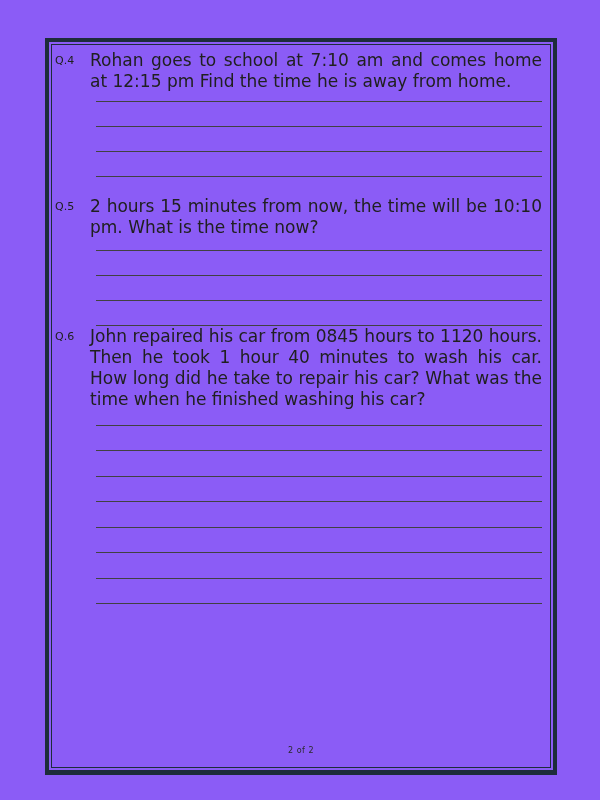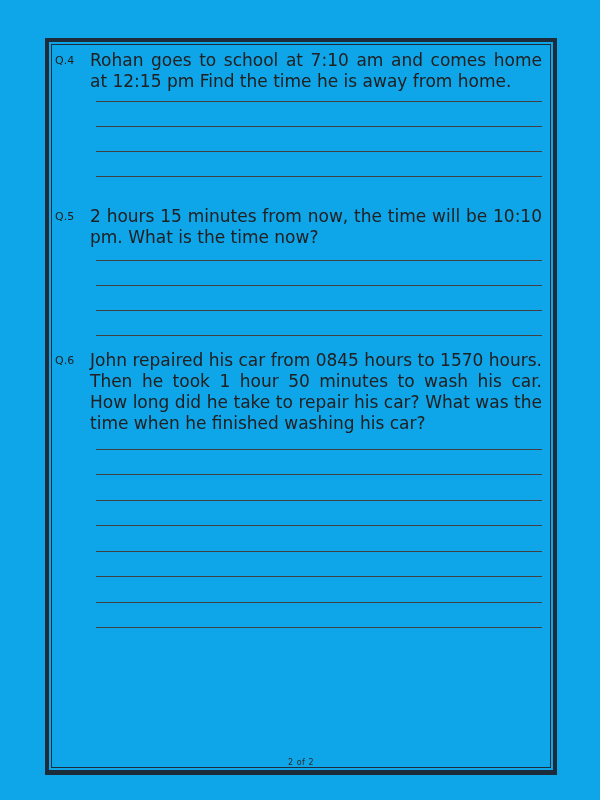--- a/index.html
+++ b/index.html
@@ -7,21 +7,21 @@
     padding: 0;
     background: #ffffff;
     width: 600px;
     height: 800px;
     font-family: "DejaVu Sans", "Liberation Sans", sans-serif;
   }
   .page {
     position: relative;
     width: 600px;
     height: 800px;
-    background: #0ea5e9;
+    background: #8b5cf6;
     overflow: hidden;
   }
   .frame {
     position: absolute;
     left: 45px;
     top: 38px;
     width: 512px;
     height: 737px;
     box-sizing: border-box;
     border: 4px solid #1d2c3b;
@@ -58,27 +58,27 @@
   .wline {
     height: 24px;
     border-bottom: 1px solid #414141;
   }
   .answers-q6 .wline {
     height: 24.5px;
   }
   .answers-q4 { margin-top: -15px; }
   .answers-q5 { margin-top: -12px; }
   .answers-q6 { margin-top: -10px; }
-  .q5-block { margin-top: 29px; }
-  .q6-block { margin-top: 14px; }
+  .q5-block { margin-top: 19px; }
+  .q6-block { }
   .footer {
     position: absolute;
     left: 0;
     right: 0;
-    bottom: 0;
+    bottom: 12px;
     text-align: center;
     font-size: 8px;
     color: #2a2a2a;
     letter-spacing: 0.5px;
   }
 </style>
 </head>
 <body>
 
 <div class="page">
@@ -102,21 +102,21 @@
       </div>
       <div class="answers answers-q5">
           <div class="wline"></div>
           <div class="wline"></div>
           <div class="wline"></div>
           <div class="wline"></div>
         </div>
 
       <div class="question q6-block">
         <div class="qnum">Q.6</div>
-        <div class="qtext">John repaired his car from 0845 hours to 1570 hours. Then he took 1 hour 50 minutes to wash his car. How long did he take to repair his car? What was the time when he finished washing his car?</div>
+        <div class="qtext">John repaired his car from 0845 hours to 1120 hours. Then he took 1 hour 40 minutes to wash his car. How long did he take to repair his car? What was the time when he finished washing his car?</div>
       </div>
       <div class="answers answers-q6">
           <div class="wline"></div>
           <div class="wline"></div>
           <div class="wline"></div>
           <div class="wline"></div>
           <div class="wline"></div>
           <div class="wline"></div>
           <div class="wline"></div>
           <div class="wline"></div>

